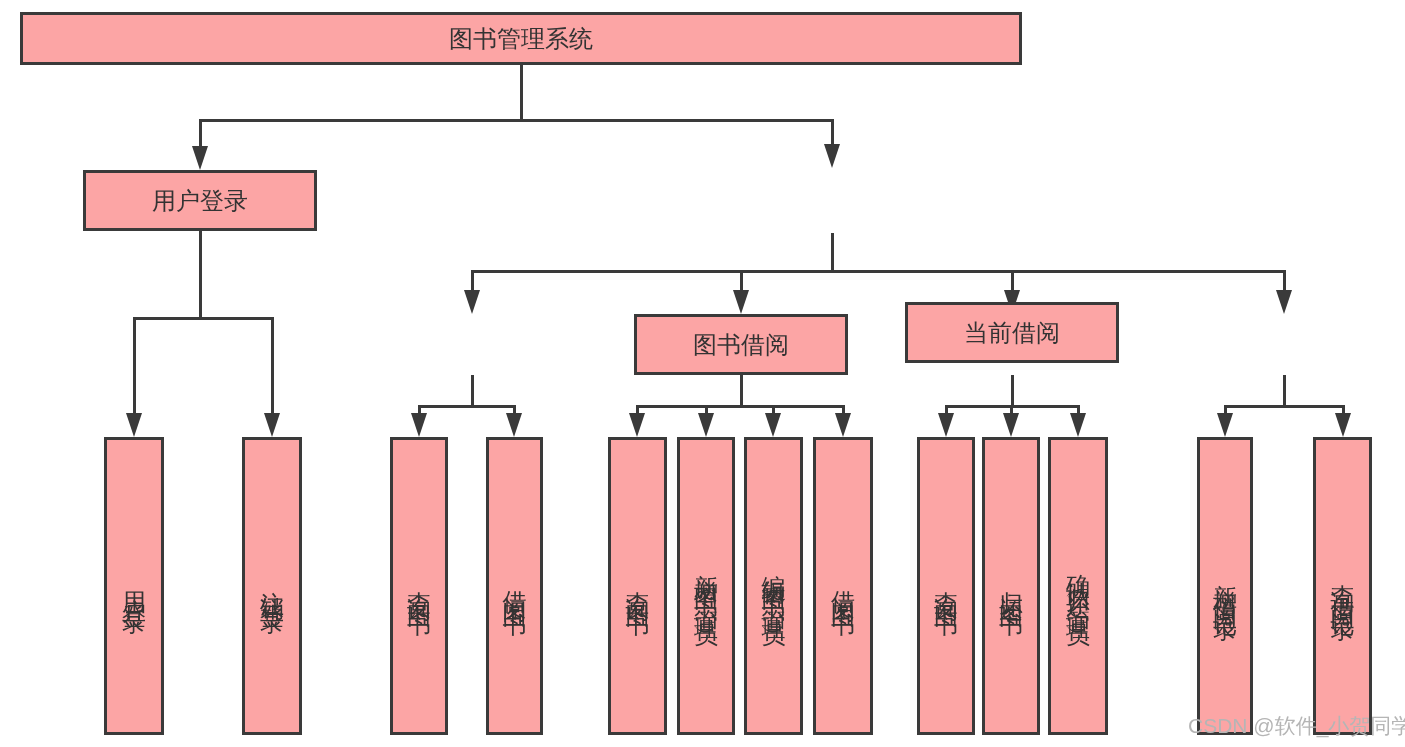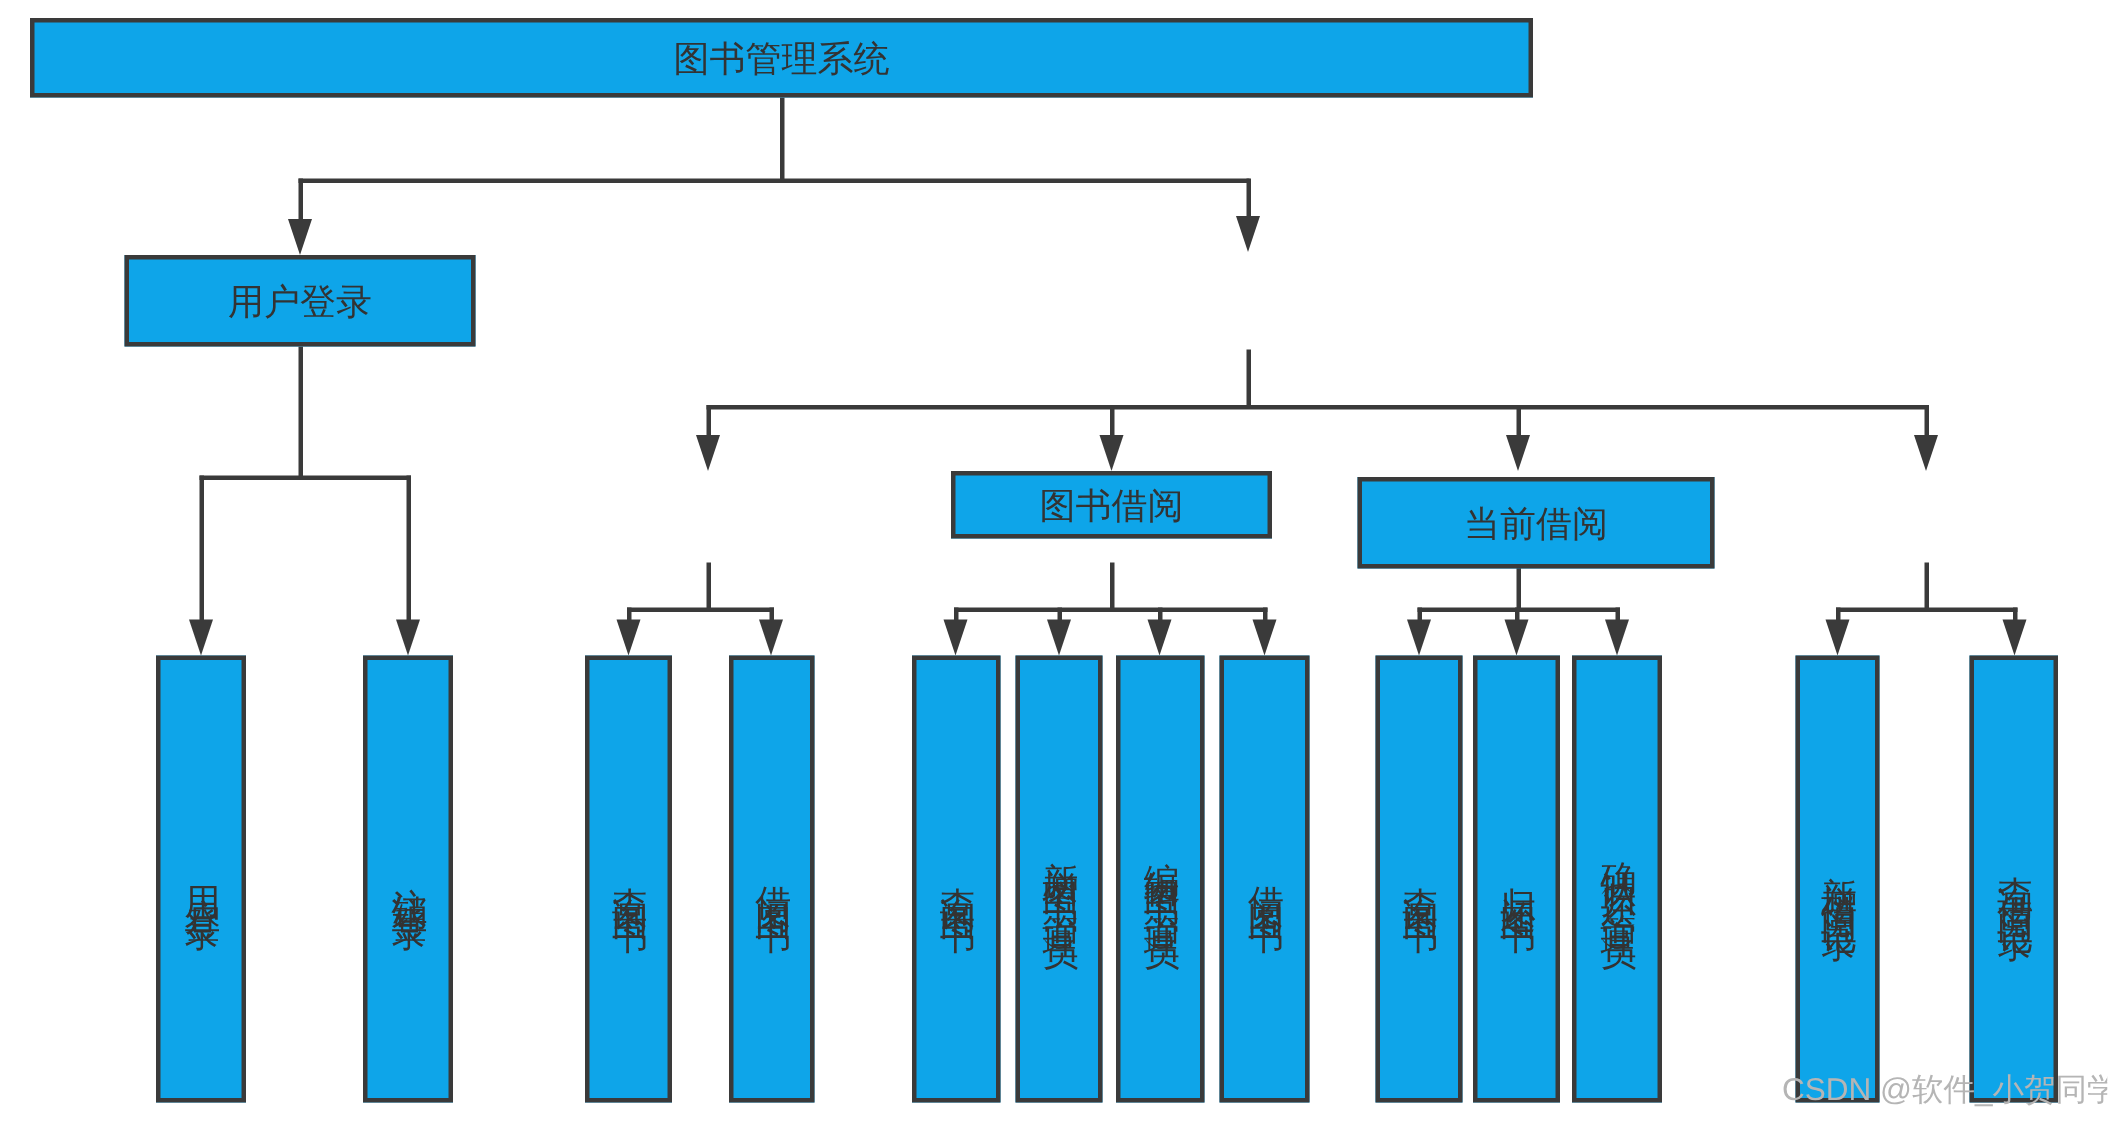--- a/index.html
+++ b/index.html
@@ -3,21 +3,21 @@
 <meta charset="utf-8">
 <style>
   html,body { margin:0; padding:0; background:#fff; }
   .canvas {
     position:relative; width:1405px; height:747px; overflow:hidden;
     background:var(--bg,#ffffff);
     font-family:"Liberation Sans","DejaVu Sans",sans-serif;
   }
   .box {
     position:absolute; box-sizing:border-box;
-    border:3px solid var(--line,#3a3a3a); background:#0ea5e9;
+    border:3px solid var(--line,#3a3a3a); background:#fca5a5;
     display:flex; align-items:center; justify-content:center;
     color:var(--text,#333333); font-size:24px; white-space:nowrap;
     z-index:2;
   }
   .vtext {
     writing-mode:vertical-rl; letter-spacing:7px; white-space:normal;
     line-height:1.0;
   }
   .hl, .vl { position:absolute; background:var(--line,#3a3a3a); z-index:1; }
   .hl { height:3px; }
@@ -34,22 +34,22 @@
 </style>
 </head>
 <body>
 
 <div class="canvas">
 
   <div class="box" style="left:20px;top:12px;width:1002px;height:53px">图书管理系统</div>
 
   <div class="box" style="left:83px;top:170px;width:234px;height:61px">用户登录</div>
 
-  <div class="box" style="left:634px;top:314px;width:214px;height:45px">图书借阅</div>
-  <div class="box" style="left:905px;top:318px;width:238px;height:61px">当前借阅</div>
+  <div class="box" style="left:634px;top:314px;width:214px;height:61px">图书借阅</div>
+  <div class="box" style="left:905px;top:302px;width:214px;height:61px">当前借阅</div>
 
   <div class="box vtext" style="left:104px;top:437px;width:60px;height:298px">用户登录</div>
   <div class="box vtext" style="left:242px;top:437px;width:60px;height:298px">注销登录</div>
 
   <div class="box vtext" style="left:390px;top:437px;width:58px;height:298px">查询图书</div>
   <div class="box vtext" style="left:486px;top:437px;width:57px;height:298px">借阅图书</div>
 
   <div class="box vtext" style="left:608px;top:437px;width:59px;height:298px">查询图书</div>
   <div class="box vtext" style="left:677px;top:437px;width:58px;height:298px">新增图书（管理员）</div>
   <div class="box vtext" style="left:744px;top:437px;width:59px;height:298px">编辑图书（管理员）</div>

